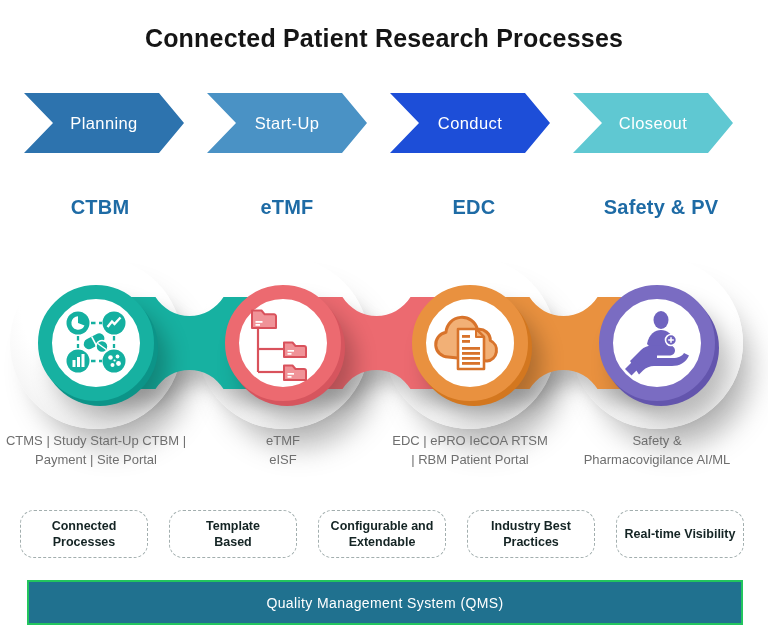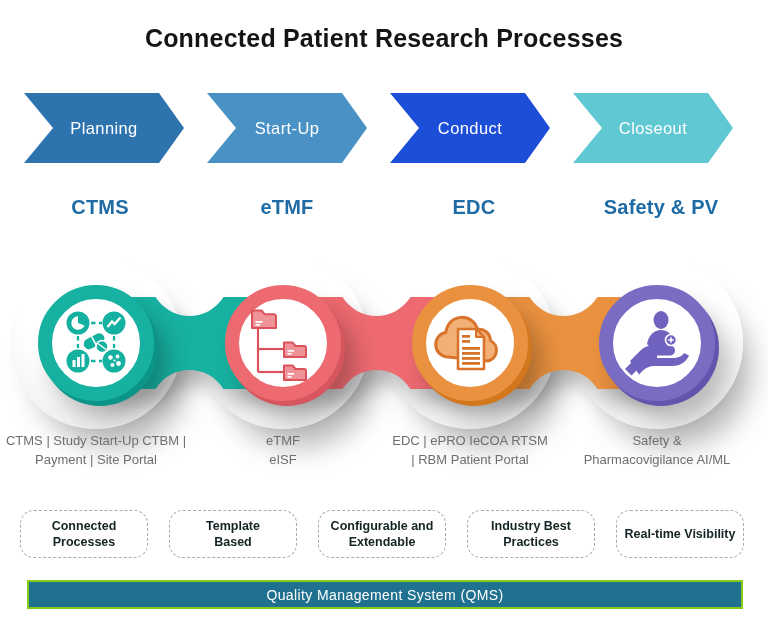--- a/index.html
+++ b/index.html
@@ -5,21 +5,21 @@
   html,body{margin:0;padding:0;background:#ffffff;}
   .page{position:relative;width:768px;height:629px;background:#ffffff;overflow:hidden;
         font-family:"Liberation Sans",sans-serif;}
 
   
   .title{position:absolute;top:24px;left:0;width:768px;margin:0;text-align:center;
          font-size:25px;font-weight:700;color:#151515;letter-spacing:.2px;}
 
   
   .arrows{position:absolute;top:93px;left:24px;display:flex;gap:23px;}
-  .arrow{width:160px;height:70px;display:flex;align-items:center;justify-content:center;
+  .arrow{width:160px;height:60px;display:flex;align-items:center;justify-content:center;
          clip-path:polygon(0% 0%,calc(100% - 25px) 0%,100% 50%,calc(100% - 25px) 100%,0% 100%,29px 50%);}
   .arrow span{color:#ffffff;font-size:16.5px;font-weight:500;letter-spacing:.4px;}
   .arrow-0{background:#2d73ae;}
   .arrow-1{background:#4a92c5;}
   .arrow-2{background:#1d4ed8;}
   .arrow-3{background:#5fc8d2;}
 
   
   .sysname{position:absolute;top:196px;width:192px;text-align:center;
            font-size:20px;font-weight:700;color:#1e6ba5;letter-spacing:.2px;}
@@ -48,22 +48,22 @@
         font-size:13px;line-height:19px;color:#6f6f6f;font-weight:500;}
   .d-0{left:-4px;} .d-1{left:183px;} .d-2{left:370px;text-align:center;} .d-3{left:557px;}
 
   
   .features{position:absolute;top:510px;left:20px;display:flex;gap:21px;}
   .feature{box-sizing:border-box;width:128px;height:48px;border:1.6px dashed #a2aeae;border-radius:14px;
            display:flex;align-items:center;justify-content:center;text-align:center;white-space:pre-line;
            font-size:12.5px;line-height:16px;font-weight:600;color:#142424;}
 
   
-  .footer{position:absolute;top:580px;left:27px;width:716px;height:29px;box-sizing:border-box;
-          background:#20718f;border:2px solid #84cc16;
+  .footer{position:absolute;top:580px;left:27px;width:716px;height:45px;box-sizing:border-box;
+          background:#20718f;border:2px solid #22c55e;
           display:flex;align-items:center;justify-content:center;}
   .footer span{color:#ffffff;font-size:14px;letter-spacing:.4px;}
 </style>
 </head>
 <body>
 
 <div class="page">
 
   <h1 class="title">Connected Patient Research Processes</h1>
 
@@ -75,21 +75,21 @@
       <span>Start-Up</span>
       </div>
     <div class="arrow arrow-2">
       <span>Conduct</span>
       </div>
     <div class="arrow arrow-3">
       <span>Closeout</span>
       </div>
   </div>
 
-  <div class="sysname sn-0">CTMS</div>
+  <div class="sysname sn-0">CTBM</div>
   <div class="sysname sn-1">eTMF</div>
   <div class="sysname sn-2">EDC</div>
   <div class="sysname sn-3">Safety &amp; PV</div>
 
   <div class="chain">
     <div class="puffy pf-0"></div>
     <div class="puffy pf-1"></div>
     <div class="puffy pf-2"></div>
     <div class="puffy pf-3"></div>
 

